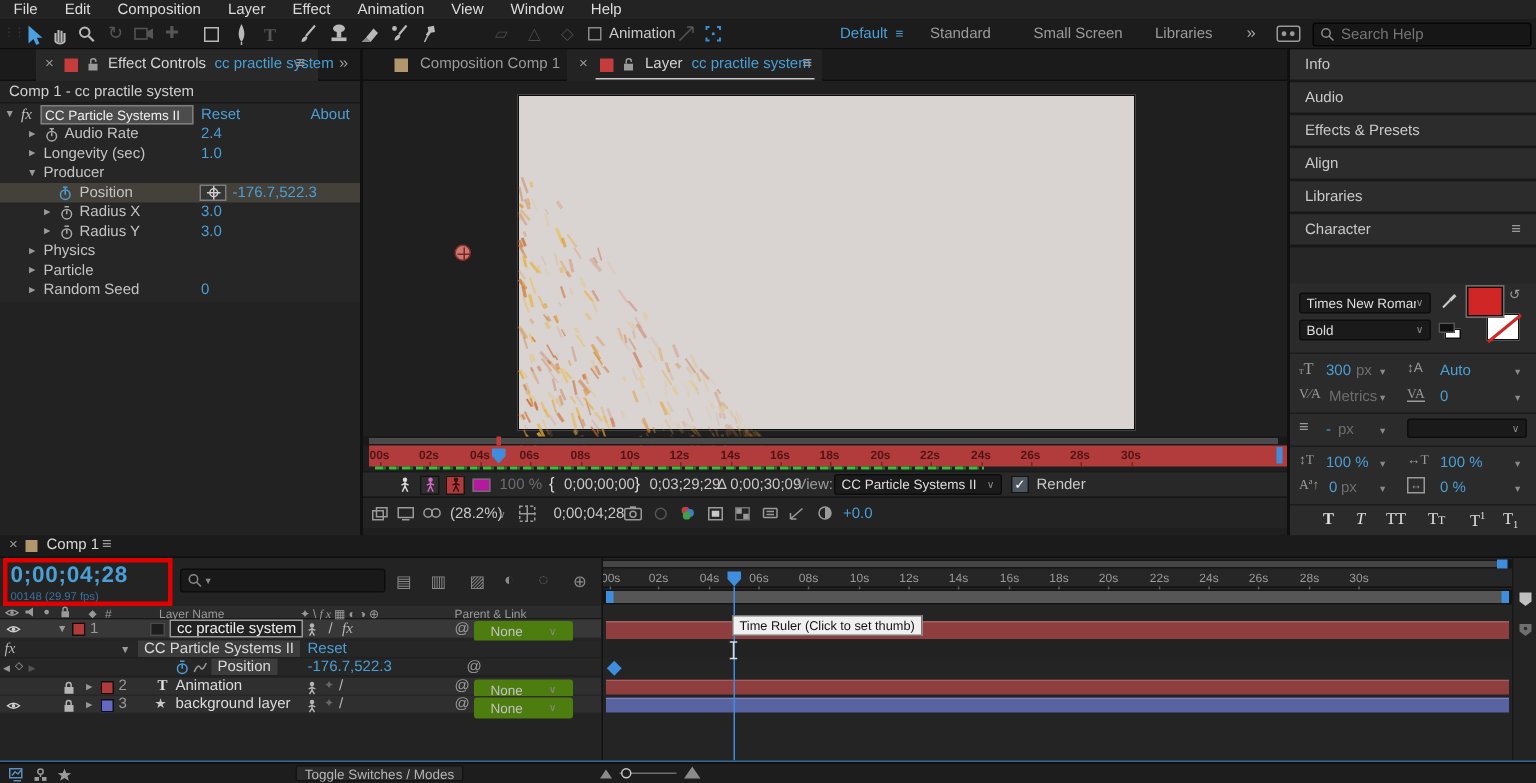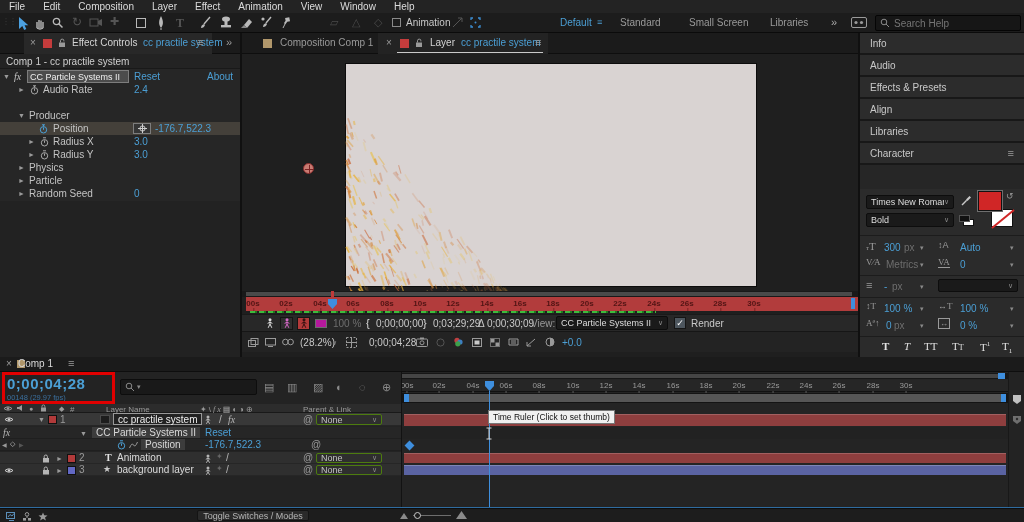--- a/index.html
+++ b/index.html
@@ -17,21 +17,21 @@
 .tri{font-size:7px;color:#8a8a8a}
 .tick{position:absolute;transform:translateX(-50%);font-size:8px;color:#9a9a9a;white-space:nowrap}
 .tick::after{content:"";position:absolute;left:50%;top:10px;width:1px;height:3px;background:#5e5e5e}
 .rtick{position:absolute;transform:translateX(-50%);font-size:8px;font-weight:bold;color:#511414;white-space:nowrap}
 .rtick::after{content:"";position:absolute;left:50%;top:9px;width:1px;height:3px;background:#7c2323}
 .hdr{height:22px;border-bottom:2px solid #181818;display:flex;align-items:center;padding:0 10px;background:#2c2c2c;color:#c9c9c9}
 .ecrow{position:absolute;left:0;width:240px;height:13px;color:#c3c3c3}
 .ecrow>span{position:absolute;top:0;line-height:13px}
 .arw{color:#9a9a9a;font-size:7px}
 .kf{position:absolute;width:7px;height:7px;background:#3e8edd;transform:rotate(45deg)}
-.ddbox{position:absolute;background:#2e2e2e;border:1px solid #4d7c0f;border-radius:2px;color:#c3c3c3;font-size:9px;display:flex;align-items:center;padding:0 4px}
+.ddbox{position:absolute;background:#2e2e2e;border:7px solid #4d7c0f;border-radius:2px;color:#c3c3c3;font-size:9px;display:flex;align-items:center;padding:0 4px}
 .icn{color:#9a9a9a}
 .vline{position:absolute;width:1px;background:#3e8edd}
 svg{display:block;overflow:visible}
 input{outline:none}
 </style>
 </head>
 <body>
 
 <div class="abs flex" style="left:0;top:0;width:1024px;height:13px;background:#232323;font-size:10px">
   <span style="padding:0 9px;color:#dcdcdc">File</span>
@@ -184,20 +184,25 @@
     <span style="left:30px;top:2px">
         <svg width="9" height="10">
           <circle cx="4.5" cy="5.8" r="3.2" fill="none" stroke="#a8a8a8"></circle>
           <line x1="4.5" y1="5.8" x2="4.5" y2="3.4" stroke="#a8a8a8"></line>
           <line x1="3" y1="0.8" x2="6" y2="0.8" stroke="#a8a8a8"></line>
           <line x1="4.5" y1="0.8" x2="4.5" y2="2.4" stroke="#a8a8a8"></line>
         </svg>
       </span>
     <span style="left:43px">Audio Rate</span>
     <span class="blue" style="left:134px">2.4</span>
+  </div>
+  <div class="ecrow" style="top:63px">
+    <span class="arw" style="left:18px">►</span>
+    <span style="left:29px">Longevity (sec)</span>
+    <span class="blue" style="left:134px">1.0</span>
   </div>
   <div class="ecrow" style="top:76px">
     <span class="arw" style="left:18px">▼</span>
     <span style="left:29px">Producer</span>
   </div>
   <div class="ecrow" style="top:89px;background:#44403a">
     <span style="left:39px;top:2px">
         <svg width="9" height="10">
           <circle cx="4.5" cy="5.8" r="3.2" fill="none" stroke="#4b9fd5"></circle>
           <line x1="4.5" y1="5.8" x2="4.5" y2="3.4" stroke="#4b9fd5"></line>
@@ -809,21 +814,21 @@
     <span class="abs serif white" style="left:92px;top:151px;font-size:11px">T<span style="font-size:8px">T</span></span>
     <span class="abs serif white" style="left:120px;top:151px;font-size:11px">T<sup style="font-size:7px">1</sup></span>
     <span class="abs serif white" style="left:142px;top:151px;font-size:11px">T<sub style="font-size:7px">1</sub></span>
   </div>
 </div>
 
 <div class="abs" style="left:0;top:357px;width:1024px;height:165px;background:#232323">
   <div class="abs" style="left:0;top:0;width:1024px;height:15px;background:#1b1b1b;border-bottom:1px solid #0e0e0e">
     <span class="abs" style="left:6px;top:1px;color:#9a9a9a">×</span>
     <span class="abs" style="left:17px;top:3px;width:8px;height:8px;background:#b1976b"></span>
-    <span class="abs" style="left:18px;top:1px;color:#d9d9d9">Comp 1</span>
+    <span class="abs" style="left:31px;top:1px;color:#d9d9d9">Comp 1</span>
     <span class="abs" style="left:68px;top:0;color:#9a9a9a;font-size:11px">≡</span>
   </div>
 
   <span class="abs" style="left:7px;top:18px;font-size:15px;font-weight:bold;color:#4b9fd5;letter-spacing:0.5px">0;00;04;28</span>
   <span class="abs" style="left:7px;top:36px;font-size:7.5px;color:#3b6f9d">00148 (29.97 fps)</span>
   <div class="abs" style="left:2px;top:15px;width:113px;height:32px;border:3px solid #e10000"></div>
 
   <span class="abs sel" style="left:120px;top:22px;width:137px;height:16px;background:#191919">
     <svg width="10" height="10">
         <circle cx="4" cy="4" r="2.8" fill="none" stroke="#8a8a8a"></circle>

